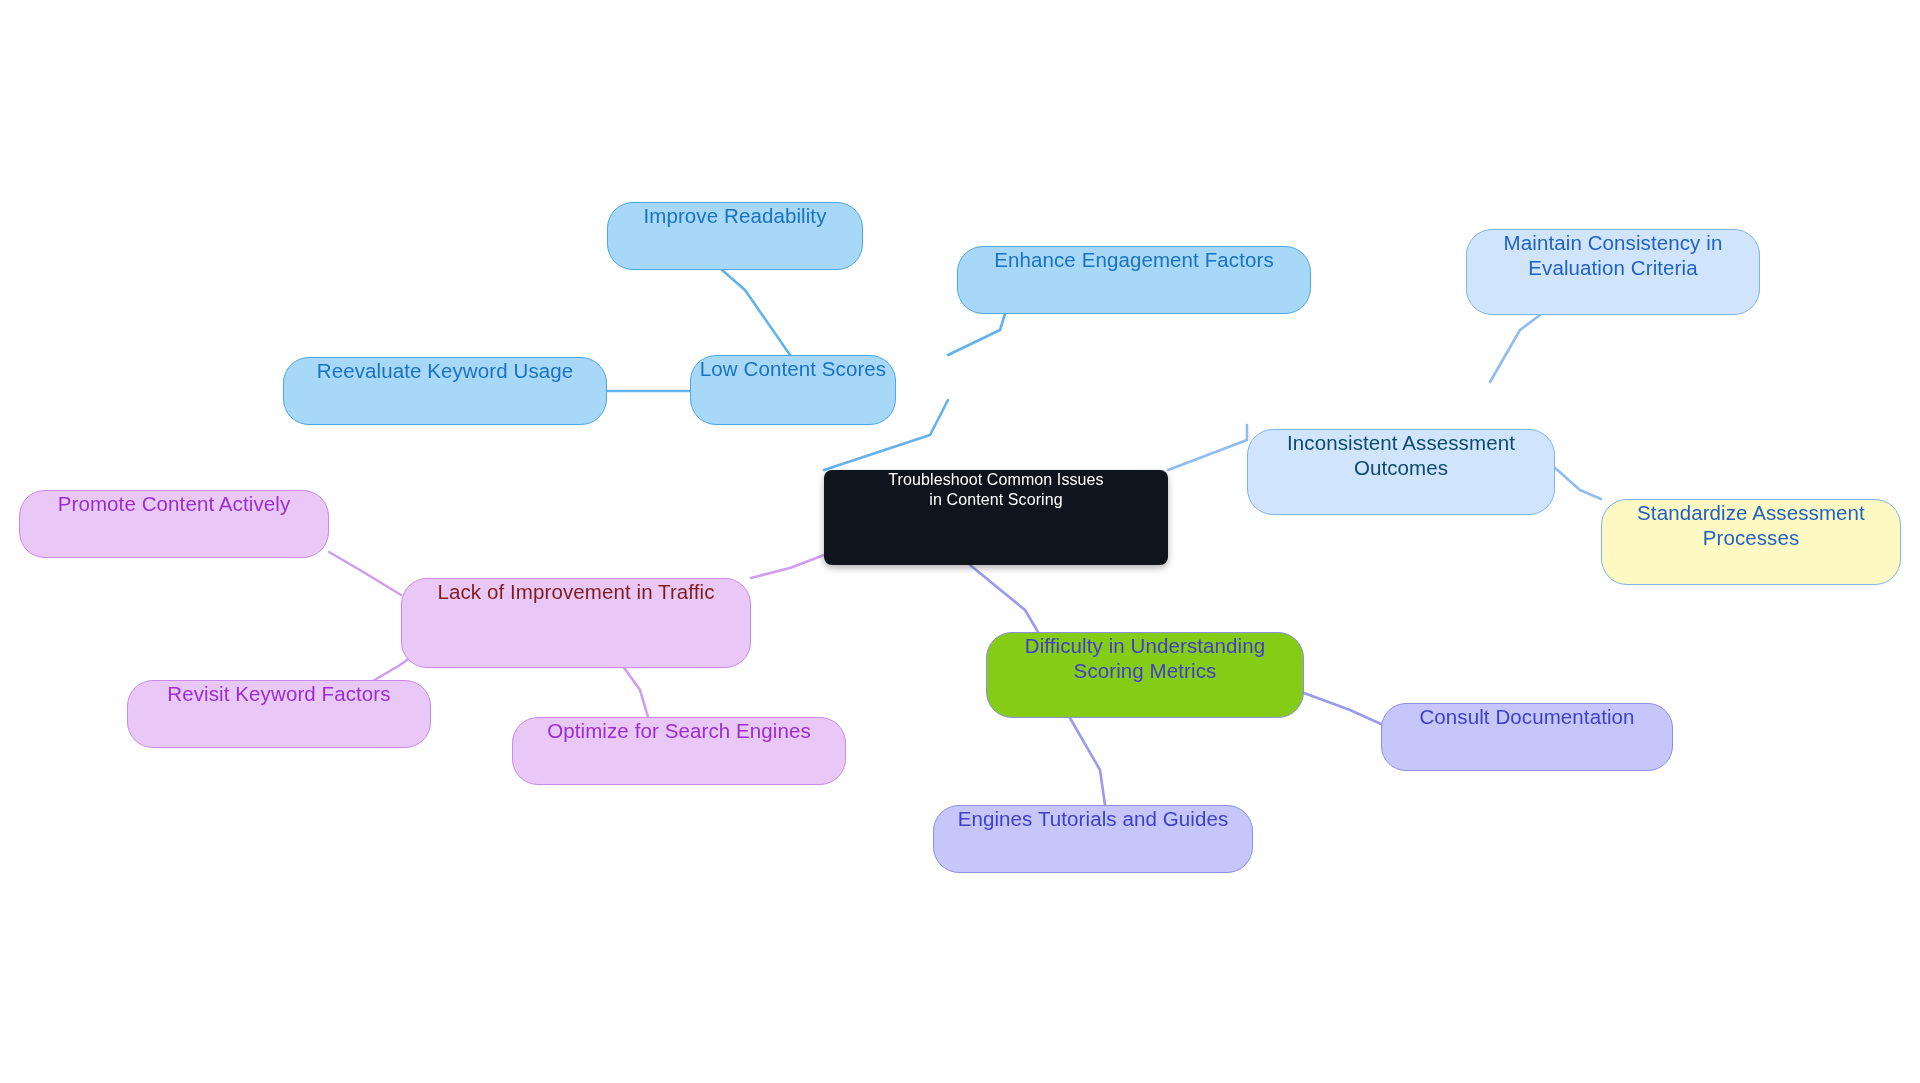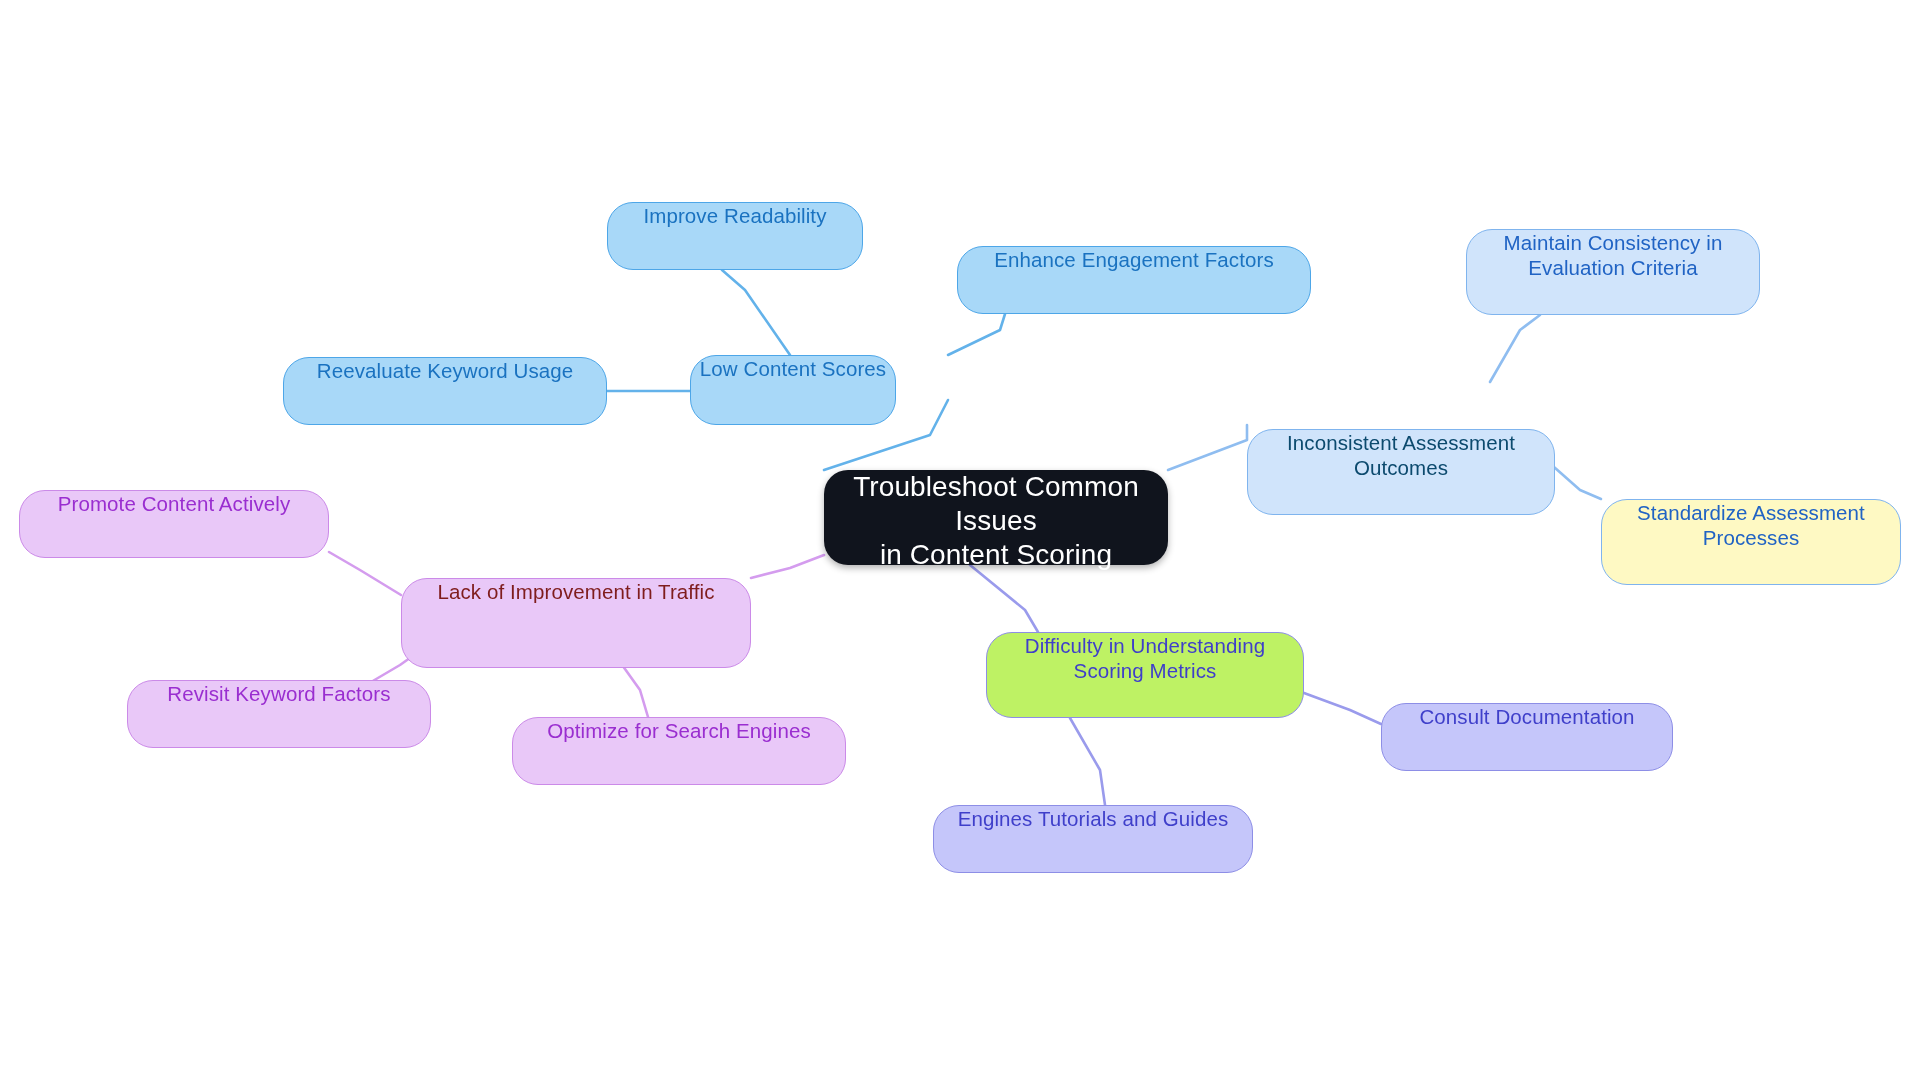--- a/index.html
+++ b/index.html
@@ -43,23 +43,23 @@
     border-radius: 26px;
     border-style: solid;
     border-width: 1.5px;
     line-height: 1.22;
     letter-spacing: 0.1px;
     white-space: pre-line;
     user-select: none;
   }
   .node.root {
     border-width: 0;
-    border-radius: 24px;
+    border-radius: 8px;
     box-shadow: 0 3px 7px rgba(0,0,0,0.30);
-    font-size: 28px;
+    font-size: 16px;
     color: #ffffff;
     background: #10141d;
   }
   .node.leaf, .node.branch {
     font-size: 20.5px;
   }
   .node-label {
     display: block;
     white-space: pre-line;
   }
@@ -86,21 +86,21 @@
     </svg>
   <div id="node-layer">
       <div class="node root" style="left: 824px; top: 470px; width: 344px; height: 95px; background: rgb(16, 20, 29); color: rgb(255, 255, 255);"><span class="node-label">Troubleshoot Common Issues
 in Content Scoring</span></div>
       <div class="node branch" style="left: 690px; top: 355px; width: 206px; height: 70px; background: rgb(168, 216, 248); border-color: rgb(77, 166, 232); color: rgb(26, 114, 192);"><span class="node-label">Low Content Scores</span></div>
       <div class="node leaf" style="left: 607px; top: 202px; width: 256px; height: 68px; background: rgb(168, 216, 248); border-color: rgb(77, 166, 232); color: rgb(26, 114, 192);"><span class="node-label">Improve Readability</span></div>
       <div class="node leaf" style="left: 957px; top: 246px; width: 354px; height: 68px; background: rgb(168, 216, 248); border-color: rgb(77, 166, 232); color: rgb(26, 114, 192);"><span class="node-label">Enhance Engagement Factors</span></div>
       <div class="node leaf" style="left: 283px; top: 357px; width: 324px; height: 68px; background: rgb(168, 216, 248); border-color: rgb(77, 166, 232); color: rgb(26, 114, 192);"><span class="node-label">Reevaluate Keyword Usage</span></div>
       <div class="node branch" style="left: 1247px; top: 382px; width: 308px; height: 86px; background: rgb(208, 228, 251); border-color: rgb(127, 180, 238); color: #0c4a6e; margin-top: 47px;"><span class="node-label">Inconsistent Assessment
 Outcomes</span></div>
-      <div class="node branch" style="left: 986px; top: 632px; width: 318px; height: 86px; background: #bef264; border-color: rgb(141, 142, 230); color: rgb(63, 63, 202);"><span class="node-label">Difficulty in Understanding
+      <div class="node branch" style="left: 986px; top: 632px; width: 318px; height: 86px; background: #84cc16; border-color: rgb(141, 142, 230); color: rgb(63, 63, 202);"><span class="node-label">Difficulty in Understanding
 Scoring Metrics</span></div>
       <div class="node branch" style="left: 401px; top: 578px; width: 350px; height: 90px; background: rgb(233, 200, 248); border-color: rgb(203, 138, 232); color: #7f1d1d;"><span class="node-label">Lack of Improvement in Traffic</span></div>
       <div class="node leaf" style="left: 1466px; top: 229px; width: 294px; height: 86px; background: rgb(208, 228, 251); border-color: rgb(127, 180, 238); color: rgb(32, 99, 196);"><span class="node-label">Maintain Consistency in
 Evaluation Criteria</span></div>
       <div class="node leaf" style="left: 1601px; top: 499px; width: 300px; height: 86px; background: #fef9c3; border-color: rgb(127, 180, 238); color: rgb(32, 99, 196);"><span class="node-label">Standardize Assessment
 Processes</span></div>
       <div class="node leaf" style="left: 1381px; top: 703px; width: 292px; height: 68px; background: rgb(197, 198, 250); border-color: rgb(141, 142, 230); color: rgb(63, 63, 202); border-radius: 25px;"><span class="node-label">Consult Documentation</span></div>
       <div class="node leaf" style="left: 933px; top: 805px; width: 320px; height: 68px; background: rgb(197, 198, 250); border-color: rgb(141, 142, 230); color: rgb(63, 63, 202);"><span class="node-label">Engines Tutorials and Guides</span></div>
       <div class="node leaf" style="left: 19px; top: 490px; width: 310px; height: 68px; background: rgb(233, 200, 248); border-color: rgb(203, 138, 232); color: rgb(154, 46, 208);"><span class="node-label">Promote Content Actively</span></div>
       <div class="node leaf" style="left: 127px; top: 680px; width: 304px; height: 68px; background: rgb(233, 200, 248); border-color: rgb(203, 138, 232); color: rgb(154, 46, 208);"><span class="node-label">Revisit Keyword Factors</span></div>

